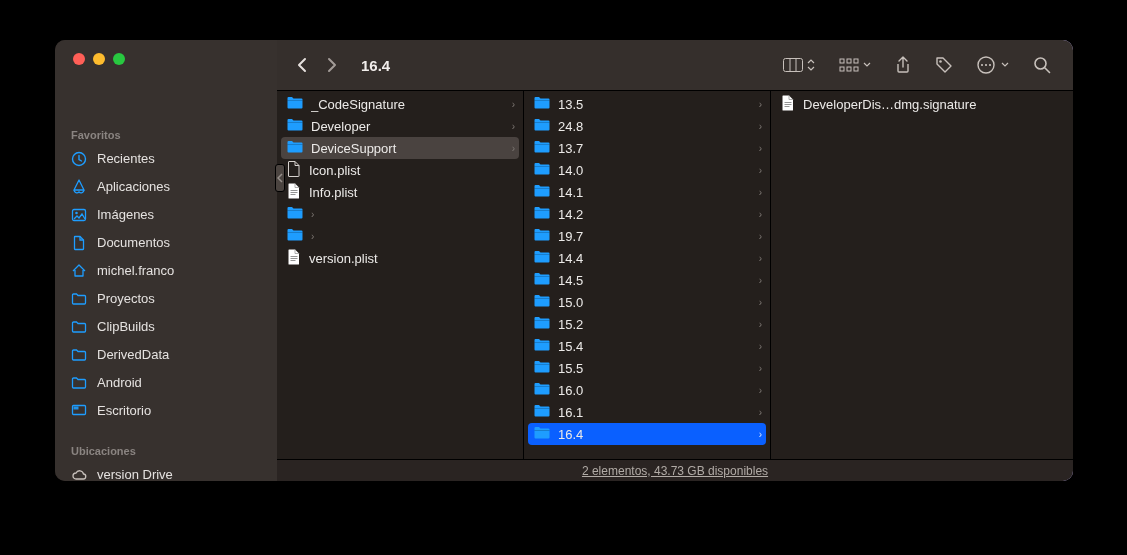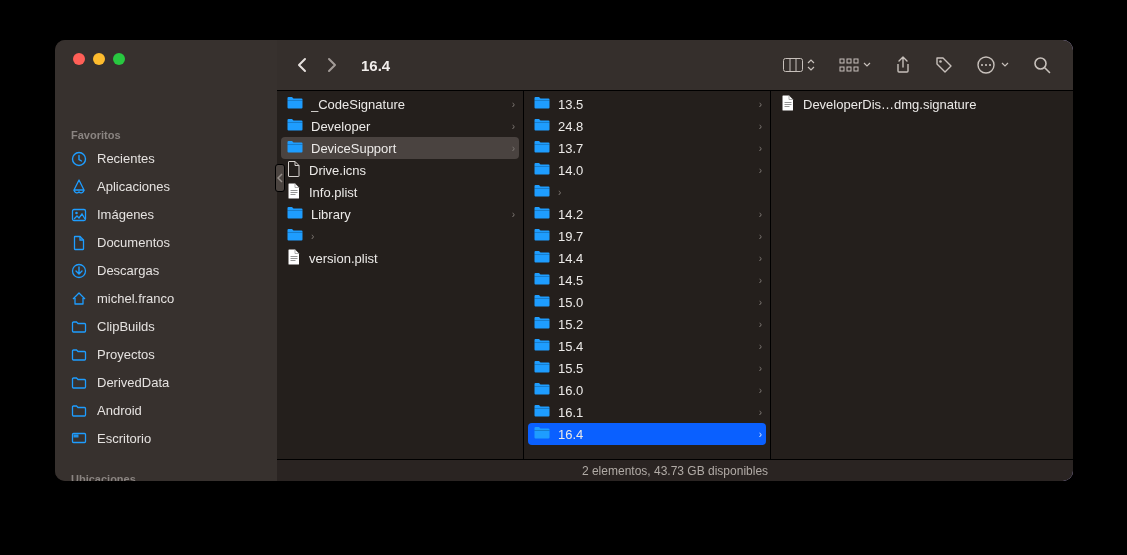--- a/index.html
+++ b/index.html
@@ -121,20 +121,21 @@
 
   .status {
     height: 22px;
     border-top: 1px solid #000;
     display: flex;
     align-items: center;
     justify-content: center;
     color: #b1aba6;
     font-size: 12px;
     background: #2a2422;
+    text-decoration: underline;
   }
 
   
   .nub {
     position: absolute;
     left: 220px; top: 124px;
     width: 10px; height: 28px;
     background: #4b4440;
     border: 1px solid #000;
     border-radius: 3px;
@@ -182,42 +183,35 @@
         </div>
         <div class="sb-item">
           <span><svg class="sb-icon" viewBox="0 0 16 16">
               <path d="M4 1.5 h5 l3.5 3.5 V14 a.5.5 0 0 1 -.5.5 H4 a.5.5 0 0 1 -.5 -.5 V2 a.5.5 0 0 1 .5 -.5 z" fill="none" stroke="#1e9dff" stroke-width="1.3"></path>
               <path d="M9 1.5 V5 h3.5" fill="none" stroke="#1e9dff" stroke-width="1.3"></path>
             </svg></span>
           <span>Documentos</span>
         </div>
         <div class="sb-item">
           <span><svg class="sb-icon" viewBox="0 0 16 16">
-              <circle cx="8" cy="8" r="6.5" fill="none" stroke="#1e9dff" stroke-width="1.3"></circle>
-              <path d="M8 4 v6 M5 8 l3 3 l3 -3" fill="none" stroke="#1e9dff" stroke-width="1.4" stroke-linecap="round" stroke-linejoin="round"></path>
-            </svg></span>
-          <span>Descargas</span>
-        </div>
-        <div class="sb-item">
-          <span><svg class="sb-icon" viewBox="0 0 16 16">
               <path d="M2 8 L8 2 L14 8 M4 7 v6 h8 v-6" fill="none" stroke="#1e9dff" stroke-width="1.3" stroke-linejoin="round"></path>
             </svg></span>
           <span>michel.franco</span>
         </div>
         <div class="sb-item">
           <span><svg class="sb-icon" viewBox="0 0 16 16">
               <path d="M1.5 4 a1 1 0 0 1 1 -1 h3 l1.5 1.5 H13.5 a1 1 0 0 1 1 1 V12 a1 1 0 0 1 -1 1 H2.5 a1 1 0 0 1 -1 -1 z" fill="none" stroke="#1e9dff" stroke-width="1.3"></path>
             </svg></span>
+          <span>Proyectos</span>
+        </div>
+        <div class="sb-item">
+          <span><svg class="sb-icon" viewBox="0 0 16 16">
+              <path d="M1.5 4 a1 1 0 0 1 1 -1 h3 l1.5 1.5 H13.5 a1 1 0 0 1 1 1 V12 a1 1 0 0 1 -1 1 H2.5 a1 1 0 0 1 -1 -1 z" fill="none" stroke="#1e9dff" stroke-width="1.3"></path>
+            </svg></span>
           <span>ClipBuilds</span>
-        </div>
-        <div class="sb-item">
-          <span><svg class="sb-icon" viewBox="0 0 16 16">
-              <path d="M1.5 4 a1 1 0 0 1 1 -1 h3 l1.5 1.5 H13.5 a1 1 0 0 1 1 1 V12 a1 1 0 0 1 -1 1 H2.5 a1 1 0 0 1 -1 -1 z" fill="none" stroke="#1e9dff" stroke-width="1.3"></path>
-            </svg></span>
-          <span>Proyectos</span>
         </div>
         <div class="sb-item">
           <span><svg class="sb-icon" viewBox="0 0 16 16">
               <path d="M1.5 4 a1 1 0 0 1 1 -1 h3 l1.5 1.5 H13.5 a1 1 0 0 1 1 1 V12 a1 1 0 0 1 -1 1 H2.5 a1 1 0 0 1 -1 -1 z" fill="none" stroke="#1e9dff" stroke-width="1.3"></path>
             </svg></span>
           <span>DerivedData</span>
         </div>
         <div class="sb-item">
           <span><svg class="sb-icon" viewBox="0 0 16 16">
               <path d="M1.5 4 a1 1 0 0 1 1 -1 h3 l1.5 1.5 H13.5 a1 1 0 0 1 1 1 V12 a1 1 0 0 1 -1 1 H2.5 a1 1 0 0 1 -1 -1 z" fill="none" stroke="#1e9dff" stroke-width="1.3"></path>
@@ -343,38 +337,37 @@
                 <rect x="0.5" y="4" width="15" height="0.8" fill="rgba(0,0,0,0.25)"></rect>
               </svg></span>
             <span class="name">DeviceSupport</span>
             <span class="chev">›</span>
           </div>
           <div class="row">
             <span><svg class="file-icon" viewBox="0 0 14 16">
                 <path d="M2 0.5 h6 l4 4 V15 a.5.5 0 0 1 -.5.5 H2 a.5.5 0 0 1 -.5 -.5 V1 a.5.5 0 0 1 .5 -.5 z" fill="none" stroke="#d7d2ce" stroke-width="1"></path>
                 <path d="M8 0.5 V4.5 h4" fill="none" stroke="#d7d2ce" stroke-width="1"></path>
               </svg></span>
-            <span class="name">Drive.icns</span>
+            <span class="name">Icon.plist</span>
           </div>
           <div class="row">
             <span><svg class="file-icon" viewBox="0 0 14 16">
                 <path d="M2 0.5 h6 l4 4 V15 a.5.5 0 0 1 -.5.5 H2 a.5.5 0 0 1 -.5 -.5 V1 a.5.5 0 0 1 .5 -.5 z" fill="#fff"></path>
                 <path d="M8 0.5 V4.5 h4" fill="none" stroke="#999" stroke-width="0.8"></path>
                 <rect x="3.5" y="7" width="7" height="0.9" fill="#888"></rect>
                 <rect x="3.5" y="9" width="7" height="0.9" fill="#888"></rect>
                 <rect x="3.5" y="11" width="5" height="0.9" fill="#888"></rect>
               </svg></span>
             <span class="name">Info.plist</span>
           </div>
           <div class="row">
             <span><svg class="folder-icon" viewBox="0 0 16 13">
                 <path d="M0.5 2 a1 1 0 0 1 1 -1 h3.5 l1.5 1.5 H14.5 a1 1 0 0 1 1 1 V11.5 a1 1 0 0 1 -1 1 H1.5 a1 1 0 0 1 -1 -1 z" fill="#1e9dff"></path>
                 <rect x="0.5" y="4" width="15" height="0.8" fill="rgba(0,0,0,0.25)"></rect>
               </svg></span>
-            <span class="name">Library</span>
             <span class="chev">›</span>
           </div>
           <div class="row">
             <span><svg class="folder-icon" viewBox="0 0 16 13">
                 <path d="M0.5 2 a1 1 0 0 1 1 -1 h3.5 l1.5 1.5 H14.5 a1 1 0 0 1 1 1 V11.5 a1 1 0 0 1 -1 1 H1.5 a1 1 0 0 1 -1 -1 z" fill="#1e9dff"></path>
                 <rect x="0.5" y="4" width="15" height="0.8" fill="rgba(0,0,0,0.25)"></rect>
               </svg></span>
             <span class="chev">›</span>
           </div>
           <div class="row">
@@ -419,20 +412,21 @@
                 <rect x="0.5" y="4" width="15" height="0.8" fill="rgba(0,0,0,0.25)"></rect>
               </svg></span>
             <span class="name">14.0</span>
             <span class="chev">›</span>
           </div>
           <div class="row">
             <span><svg class="folder-icon" viewBox="0 0 16 13">
                 <path d="M0.5 2 a1 1 0 0 1 1 -1 h3.5 l1.5 1.5 H14.5 a1 1 0 0 1 1 1 V11.5 a1 1 0 0 1 -1 1 H1.5 a1 1 0 0 1 -1 -1 z" fill="#1e9dff"></path>
                 <rect x="0.5" y="4" width="15" height="0.8" fill="rgba(0,0,0,0.25)"></rect>
               </svg></span>
+            <span class="name">14.1</span>
             <span class="chev">›</span>
           </div>
           <div class="row">
             <span><svg class="folder-icon" viewBox="0 0 16 13">
                 <path d="M0.5 2 a1 1 0 0 1 1 -1 h3.5 l1.5 1.5 H14.5 a1 1 0 0 1 1 1 V11.5 a1 1 0 0 1 -1 1 H1.5 a1 1 0 0 1 -1 -1 z" fill="#1e9dff"></path>
                 <rect x="0.5" y="4" width="15" height="0.8" fill="rgba(0,0,0,0.25)"></rect>
               </svg></span>
             <span class="name">14.2</span>
             <span class="chev">›</span>
           </div>

